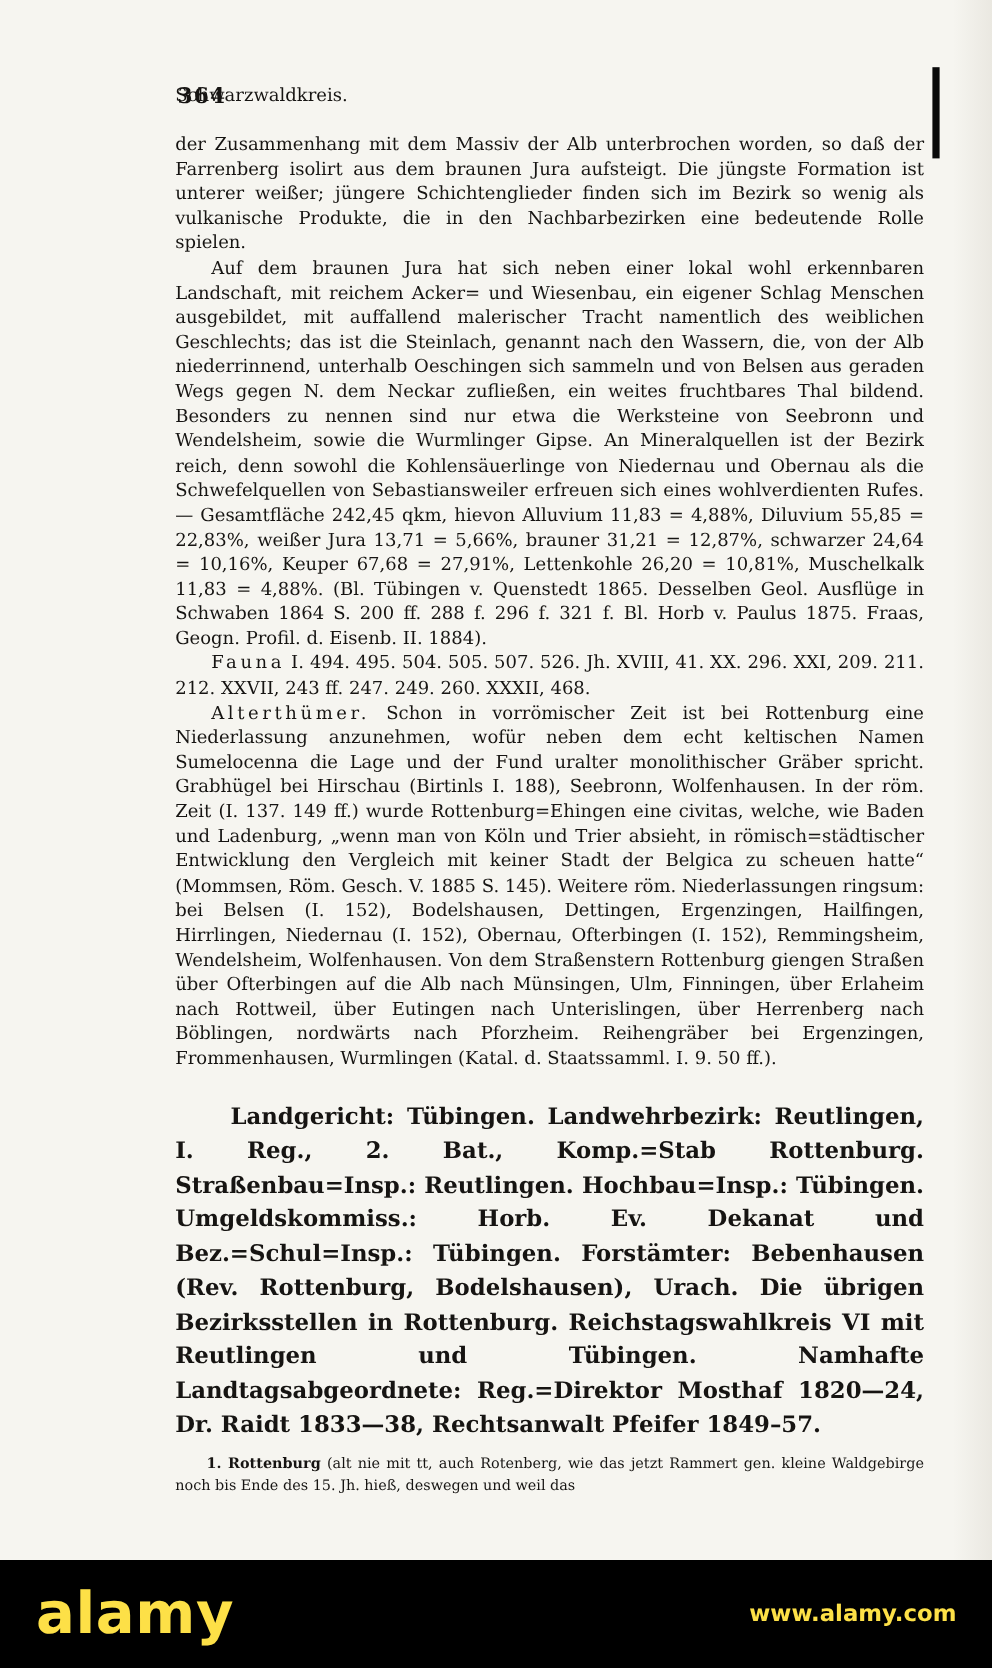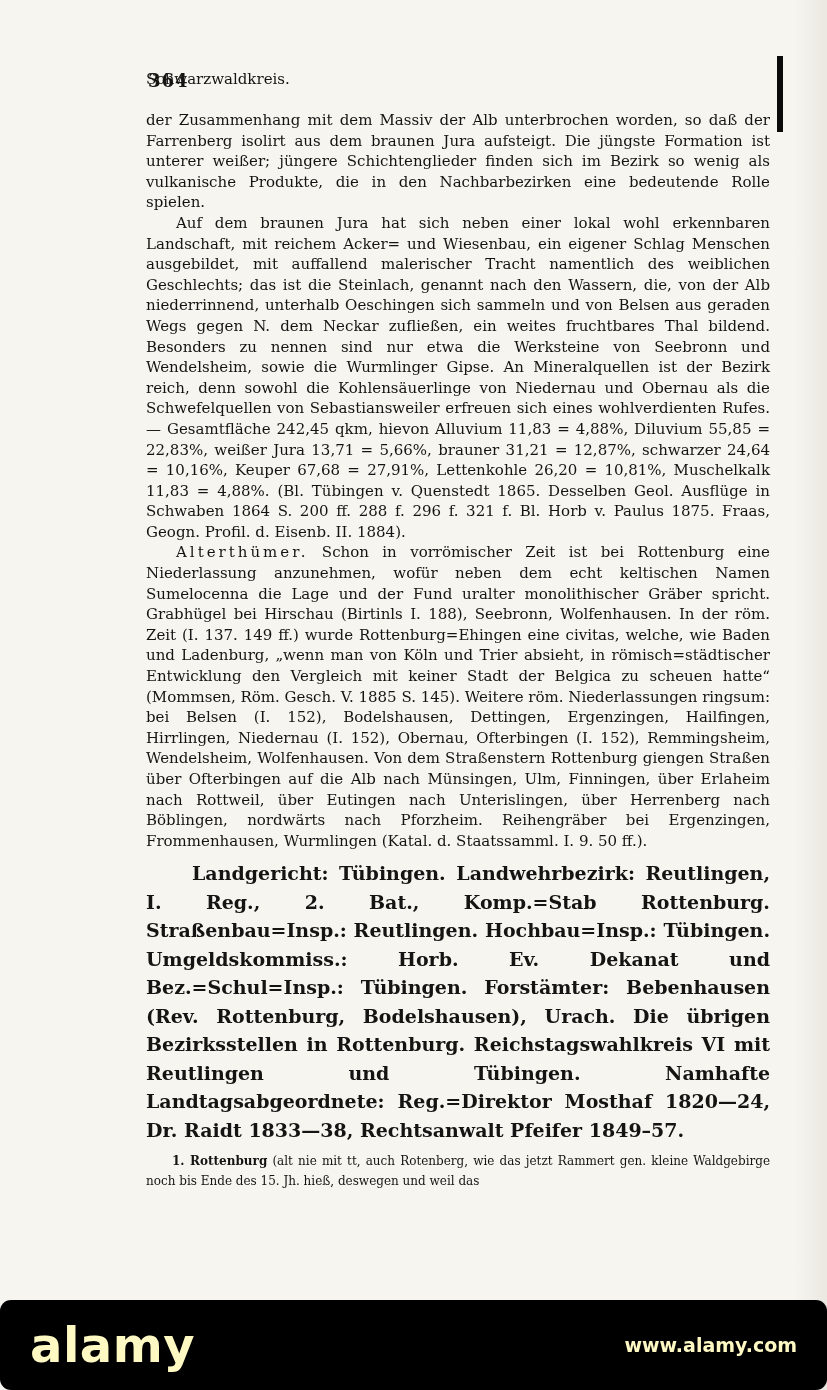--- a/index.html
+++ b/index.html
@@ -41,44 +41,43 @@
     font-size: 15px;
     line-height: 20.6px;
     text-indent: 30px;
   }
   p.noindent { text-indent: 0; }
   p.large {
     font-size: 19px;
     line-height: 28.5px;
     font-weight: bold;
     text-indent: 46px;
-    margin-top: 8px;
+    margin-top: 24px;
     margin-bottom: 8px;
   }
   p.small {
     font-size: 12px;
     line-height: 19.5px;
     text-indent: 26px;
     margin-top: 8px;
   }
   .lead-sperr { letter-spacing: 3px; }
   .lead-bold { font-weight: bold; }
   .watermark {
     position: absolute;
     left: 0; right: 0; bottom: 0;
     height: 90px;
     background: #000;
-    color: #fef9c3;
+    color: #fde047;
     display: flex;
     align-items: center;
     justify-content: space-between;
     padding: 0 30px;
     box-sizing: border-box;
     font-family: "DejaVu Sans", "Liberation Sans", sans-serif;
-    border-radius: 11px;
   }
   .alamy-logo {
     font-size: 48px;
     font-weight: bold;
     letter-spacing: 0.5px;
     line-height: 1;
   }
   .wm-right { text-align: right; font-size: 19px; line-height: 28px; }
   .wm-right .wm-id { font-weight: normal; }
   .wm-right .wm-url { font-weight: bold; }
@@ -95,20 +94,21 @@
     <div class="page-header">
       <span class="page-number">364</span>
       <span class="running-title">Schwarzwaldkreis.</span>
     </div>
 
     <p class="body noindent"><span>der Zusammenhang mit dem Massiv der Alb unterbrochen worden, so daß der Farrenberg isolirt aus dem braunen Jura aufsteigt. Die jüngste Formation ist unterer weißer; jüngere Schichtenglieder finden sich im Bezirk so wenig als vulkanische Produkte, die in den Nachbarbezirken eine bedeutende Rolle spielen.</span></p>
 
     <p class="body"><span>Auf dem braunen Jura hat sich neben einer lokal wohl erkennbaren Landschaft, mit reichem Acker= und Wiesenbau, ein eigener Schlag Menschen ausgebildet, mit auffallend malerischer Tracht namentlich des weiblichen Geschlechts; das ist die Steinlach, genannt nach den Wassern, die, von der Alb niederrinnend, unterhalb Oeschingen sich sammeln und von Belsen aus geraden Wegs gegen N. dem Neckar zufließen, ein weites fruchtbares Thal bildend. Besonders zu nennen sind nur etwa die Werksteine von Seebronn und Wendelsheim, sowie die Wurmlinger Gipse. An Mineralquellen ist der Bezirk reich, denn sowohl die Kohlensäuerlinge von Niedernau und Obernau als die Schwefelquellen von Sebastiansweiler erfreuen sich eines wohlverdienten Rufes. — Gesamtfläche 242,45 qkm, hievon Alluvium 11,83 = 4,88%, Diluvium 55,85 = 22,83%, weißer Jura 13,71 = 5,66%, brauner 31,21 = 12,87%, schwarzer 24,64 = 10,16%, Keuper 67,68 = 27,91%, Lettenkohle 26,20 = 10,81%, Muschelkalk 11,83 = 4,88%. (Bl. Tübingen v. Quenstedt 1865. Desselben Geol. Ausflüge in Schwaben 1864 S. 200 ff. 288 f. 296 f. 321 f. Bl. Horb v. Paulus 1875. Fraas, Geogn. Profil. d. Eisenb. II. 1884).</span></p>
 
 
+    <p class="body"><span class="lead-sperr">Fauna</span><span> I. 494. 495. 504. 505. 507. 526. Jh. XVIII, 41. XX. 296. XXI, 209. 211. 212. XXVII, 243 ff. 247. 249. 260. XXXII, 468.</span></p>
 
     <p class="body"><span class="lead-sperr">Alterthümer.</span><span> Schon in vorrömischer Zeit ist bei Rottenburg eine Niederlassung anzunehmen, wofür neben dem echt keltischen Namen Sumelocenna die Lage und der Fund uralter monolithischer Gräber spricht. Grabhügel bei Hirschau (Birtinls I. 188), Seebronn, Wolfenhausen. In der röm. Zeit (I. 137. 149 ff.) wurde Rottenburg=Ehingen eine civitas, welche, wie Baden und Ladenburg, „wenn man von Köln und Trier absieht, in römisch=städtischer Entwicklung den Vergleich mit keiner Stadt der Belgica zu scheuen hatte“ (Mommsen, Röm. Gesch. V. 1885 S. 145). Weitere röm. Niederlassungen ringsum: bei Belsen (I. 152), Bodelshausen, Dettingen, Ergenzingen, Hailfingen, Hirrlingen, Niedernau (I. 152), Obernau, Ofterbingen (I. 152), Remmingsheim, Wendelsheim, Wolfenhausen. Von dem Straßenstern Rottenburg giengen Straßen über Ofterbingen auf die Alb nach Münsingen, Ulm, Finningen, über Erlaheim nach Rottweil, über Eutingen nach Unterislingen, über Herrenberg nach Böblingen, nordwärts nach Pforzheim. Reihengräber bei Ergenzingen, Frommenhausen, Wurmlingen (Katal. d. Staatssamml. I. 9. 50 ff.).</span></p>
 
     <p class="large"><span>Landgericht: Tübingen. Landwehrbezirk: Reutlingen, I. Reg., 2. Bat., Komp.=Stab Rottenburg. Straßenbau=Insp.: Reutlingen. Hochbau=Insp.: Tübingen. Umgeldskommiss.: Horb. Ev. Dekanat und Bez.=Schul=Insp.: Tübingen. Forstämter: Bebenhausen (Rev. Rottenburg, Bodelshausen), Urach. Die übrigen Bezirksstellen in Rottenburg. Reichstagswahlkreis VI mit Reutlingen und Tübingen. Namhafte Landtagsabgeordnete: Reg.=Direktor Mosthaf 1820—24, Dr. Raidt 1833—38, Rechtsanwalt Pfeifer 1849–57.</span></p>
 
     <p class="small"><span class="lead-bold">1. Rottenburg</span><span> (alt nie mit tt, auch Rotenberg, wie das jetzt Rammert gen. kleine Waldgebirge noch bis Ende des 15. Jh. hieß, deswegen und weil das</span></p>
 
   </div>
 
   <div class="watermark">

